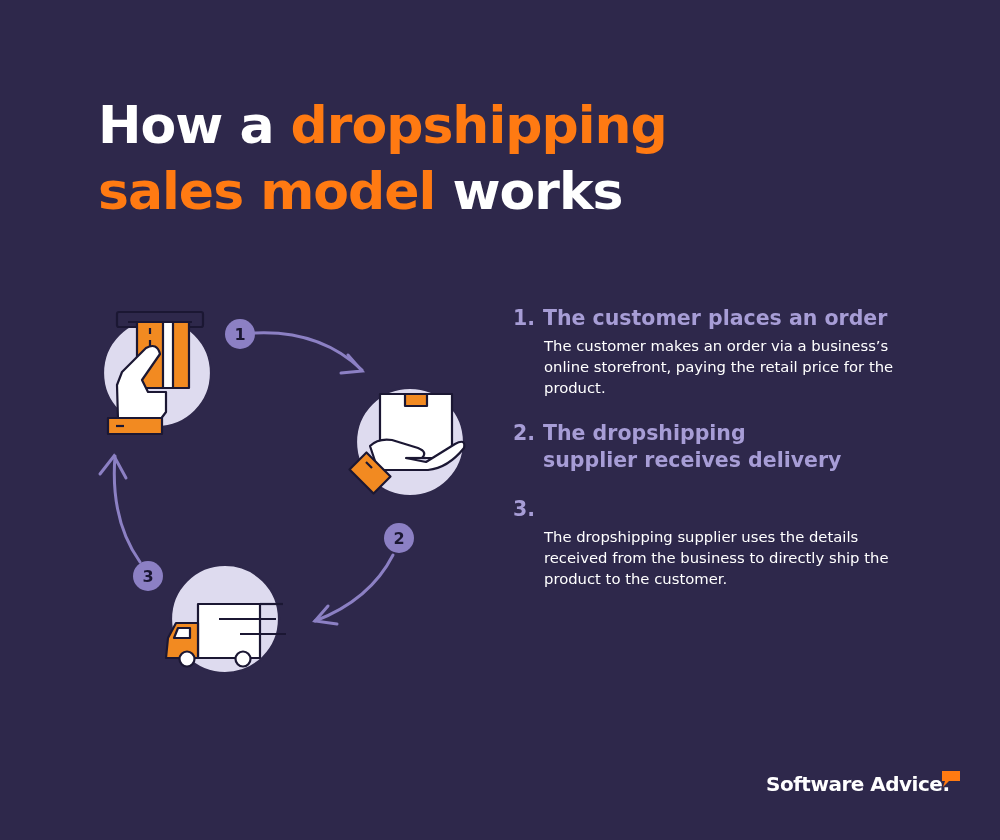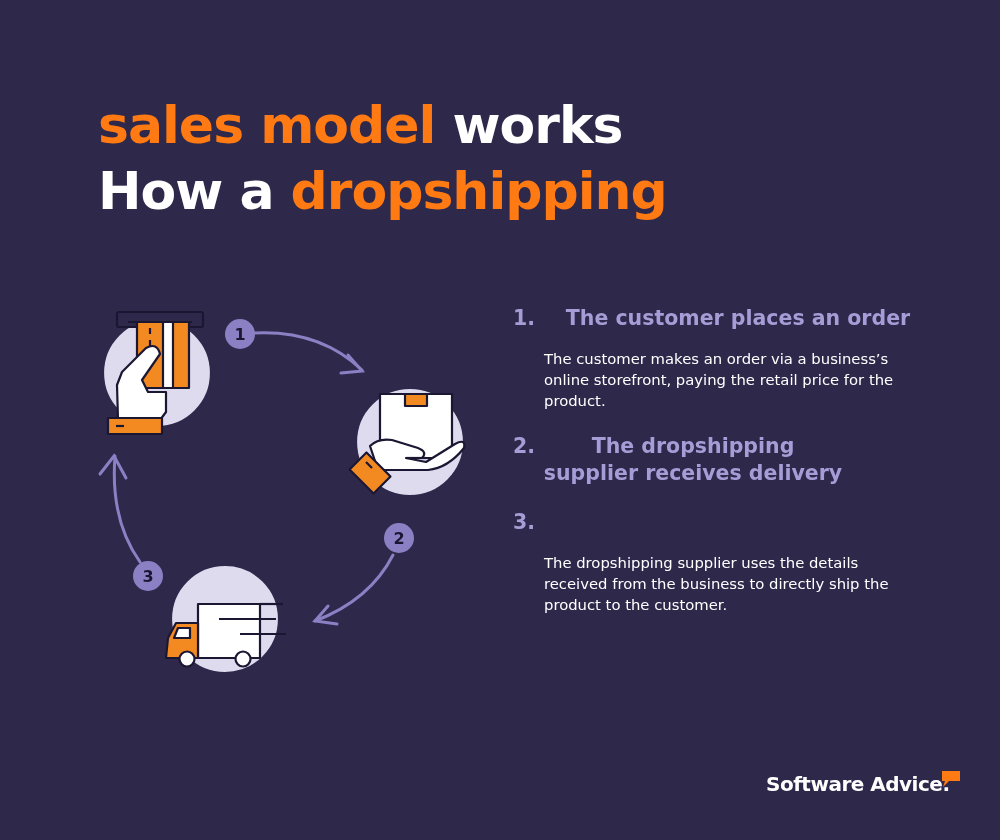--- a/index.html
+++ b/index.html
@@ -4,31 +4,31 @@
 <style>
   html,body{margin:0;padding:0;}
   body{width:1000px;height:840px;background:#2e284b;position:relative;overflow:hidden;font-family:"DejaVu Sans","Liberation Sans",sans-serif;}
   .title{position:absolute;left:98px;top:92px;font-family:"DejaVu Sans",sans-serif;font-weight:bold;font-size:52px;line-height:66px;letter-spacing:-1px;color:#ffffff;}
   .title .hl{color:#ff7a12;}
   .diagram{position:absolute;left:0;top:0;width:500px;height:840px;}
   .steps{position:absolute;left:513px;top:305px;width:420px;}
   .step{position:relative;margin-bottom:22px;}
   .step-head{display:flex;font-weight:bold;font-size:20.5px;line-height:27px;color:#a79dd6;}
   .step-num{width:30px;flex:none;}
-  .step-title{flex:1;text-align:center;}
-  .step-body{margin-left:31px;margin-top:16px;font-family:"DejaVu Sans",sans-serif;font-size:14.8px;line-height:21px;color:#ffffff;width:375px;}
+  .step-title{flex:1;}
+  .step-body{margin-left:31px;margin-top:3px;font-family:"DejaVu Sans",sans-serif;font-size:14.8px;line-height:21px;color:#ffffff;width:375px;}
   .logo{position:absolute;left:766px;top:772px;font-family:"DejaVu Sans",sans-serif;font-weight:bold;font-size:20px;color:#ffffff;letter-spacing:-0.5px;}
   .logo-mark{position:absolute;left:940px;top:770px;}
 </style>
 </head>
 <body>
 
 <div class="title">
+  <div><span>How a </span><span class="hl">dropshipping</span></div>
   <div><span class="hl">sales model</span><span> works</span></div>
-  <div><span>How a </span><span class="hl">dropshipping</span></div>
 </div>
 
 <svg class="diagram" width="500" height="840" viewBox="0 0 500 840">
 
   <g fill="none" stroke="#8c80c4" stroke-width="3" stroke-linecap="round">
     <path d="M255 333 Q320 330 362 370"></path>
     <path d="M348 355 L362 371 L341 373"></path>
   </g>
   <g fill="none" stroke="#8c80c4" stroke-width="3" stroke-linecap="round">
     <path d="M393 555 Q370 600 315 621"></path>

